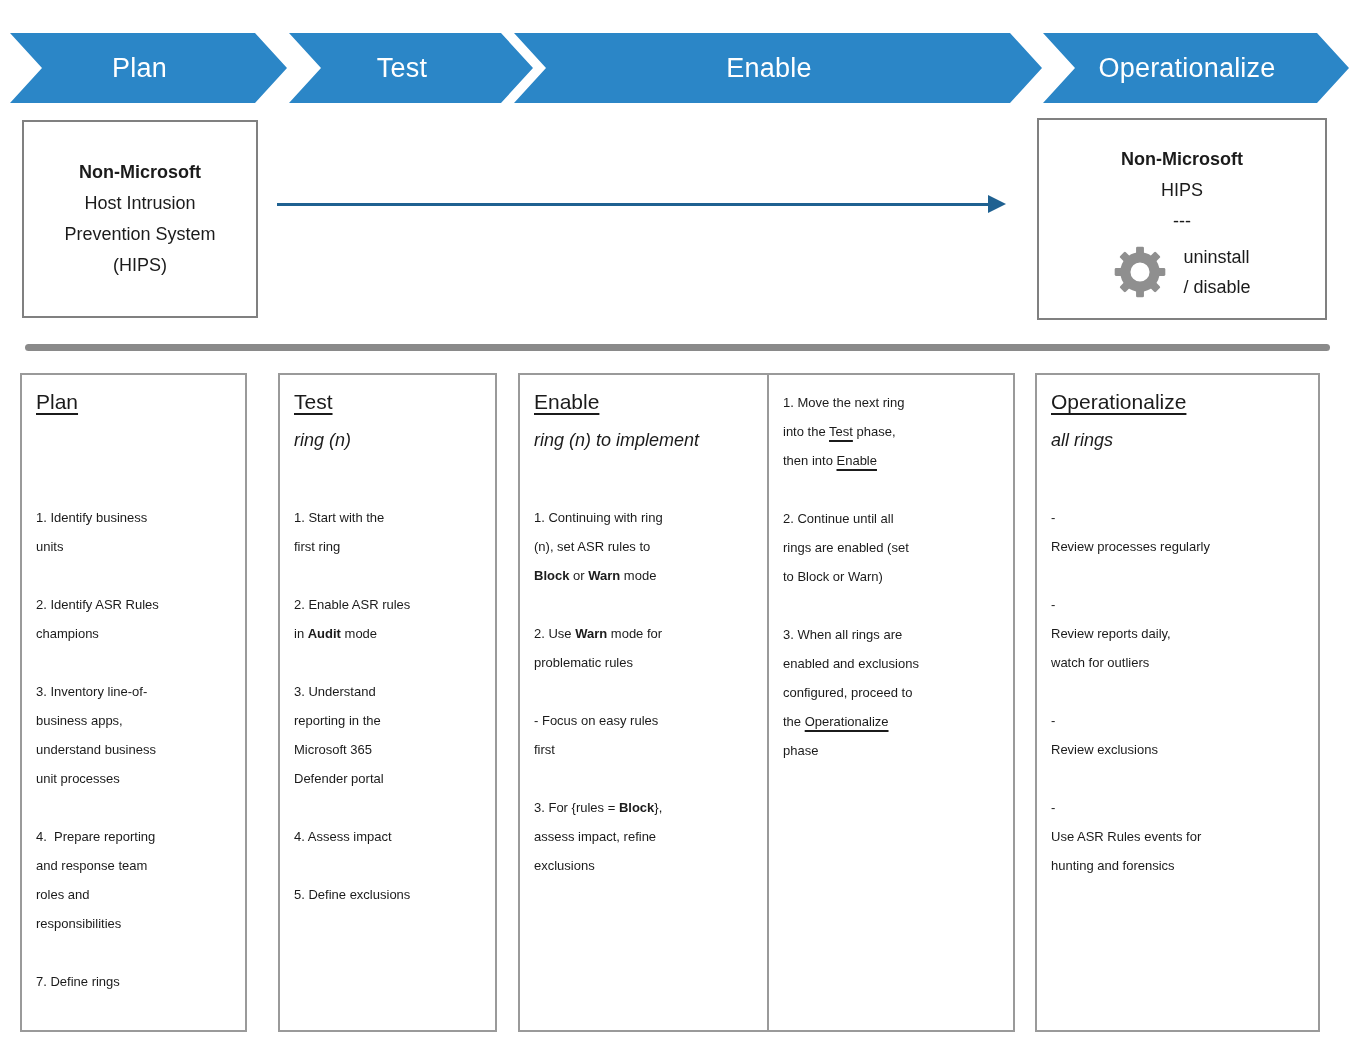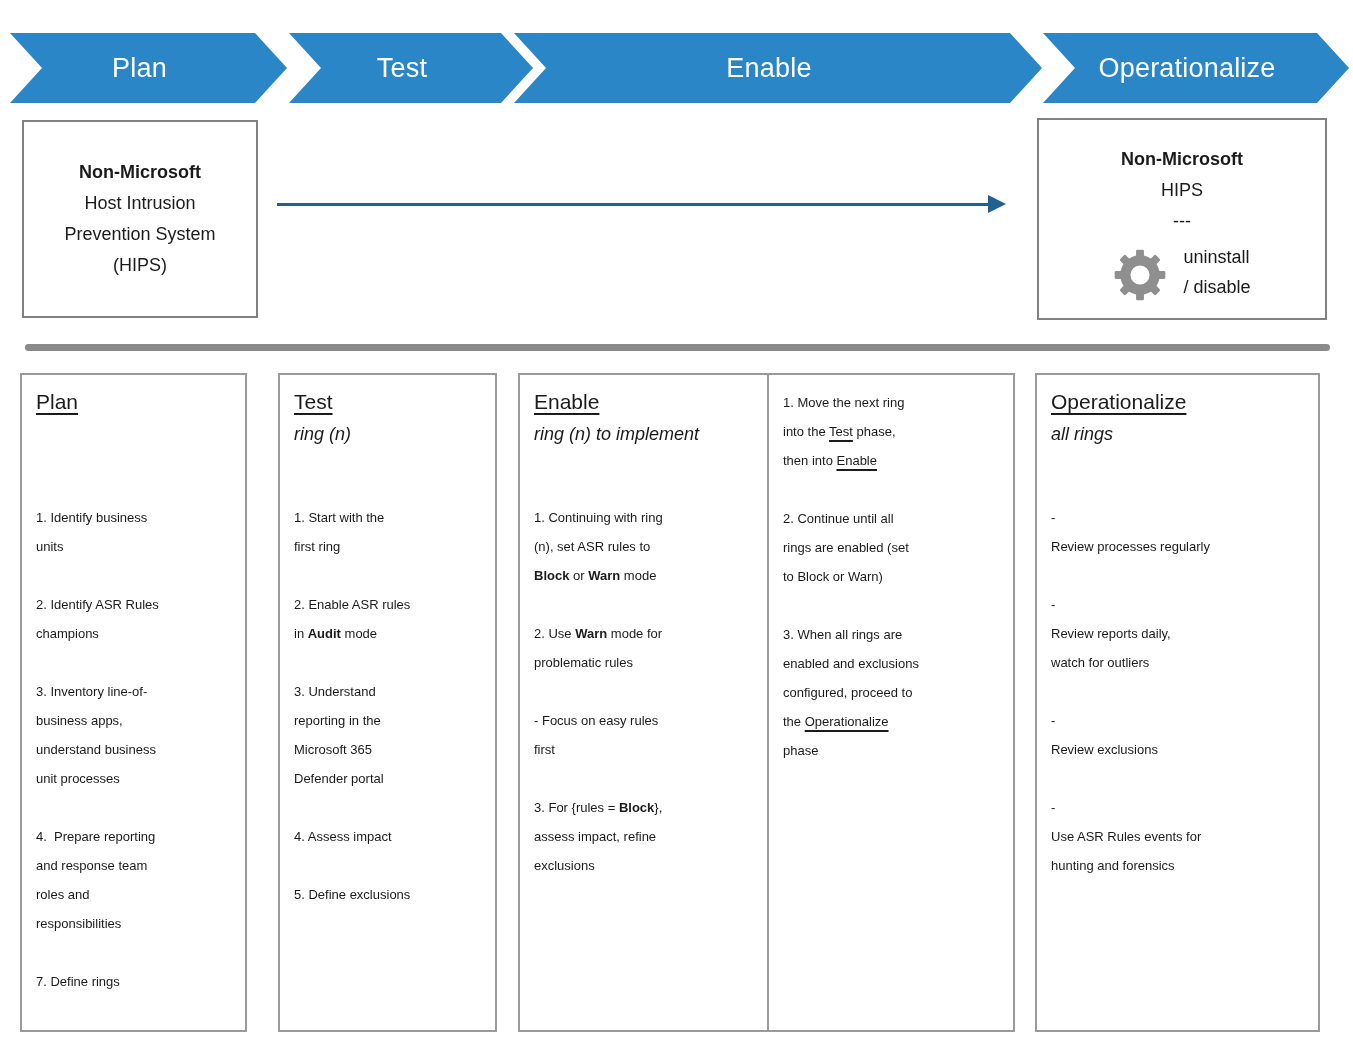--- a/index.html
+++ b/index.html
@@ -31,21 +31,21 @@
     position:absolute;background:#fff;
     border:2px solid var(--topbox-border,#808080);
     box-sizing:border-box;text-align:center;
     font-size:18px;line-height:31px;
     display:flex;flex-direction:column;justify-content:center;align-items:center;
   }
   #hips-start{left:22px;top:120px;width:236px;height:198px;}
   #hips-end{left:1037px;top:118px;width:290px;height:202px;justify-content:flex-start;padding-top:24px;}
   .bold{font-weight:700;}
   .preline{white-space:pre-line;}
-  .hips-action{display:flex;align-items:flex-end;justify-content:center;gap:16px;margin-top:5px;}
+  .hips-action{display:flex;align-items:center;justify-content:center;gap:16px;margin-top:5px;}
   .hips-action-text{text-align:left;line-height:30px;white-space:pre-line;}
   .gear{width:54px;height:54px;flex:0 0 auto;}
 
   
   .harrow{position:absolute;left:277px;top:203px;width:712px;height:3px;background:var(--arrow-blue,#1f6191);}
   .harrow .head{
     position:absolute;right:-17px;top:-8px;width:0;height:0;
     border-left:18px solid var(--arrow-blue,#1f6191);
     border-top:9.5px solid transparent;border-bottom:9.5px solid transparent;
   }
@@ -60,21 +60,21 @@
     box-sizing:border-box;padding:13px 14px;
   }
   #col-plan{left:20px;width:227px;}
   #col-test{left:278px;width:219px;}
   #col-enable{left:518px;width:251px;}
   #col-enable2{left:767px;width:248px;}
   #col-oper{left:1035px;width:285px;}
 
   .col-header{height:115px;}
   .col-heading{font-size:21px;line-height:27px;white-space:pre-wrap;}
-  .col-sub{font-size:18px;font-style:italic;line-height:26px;margin-top:6px;}
+  .col-sub{font-size:18px;font-style:italic;line-height:26px;margin-top:12px;}
   .para{margin:0 0 29px 0;font-size:13px;line-height:29px;white-space:pre-wrap;}
   .para:last-child{margin-bottom:0;}
 
   .b{font-weight:700;text-align:right;}
   .i{font-style:italic;}
   .u{text-decoration:underline;text-decoration-thickness:1.5px;text-underline-offset:4px;}
   .sm{font-size:16px;}
 </style>
 </head>
 <body style="--chevron-blue: #2b86c7; --chevron-text: #ffffff; --arrow-blue: #1f6191; --topbox-border: #808080; --column-border: #9a9a9a; --divider-gray: #8a8a8a; --gear-gray: #8f8f8f; --text-color: #1b1b1b;">

